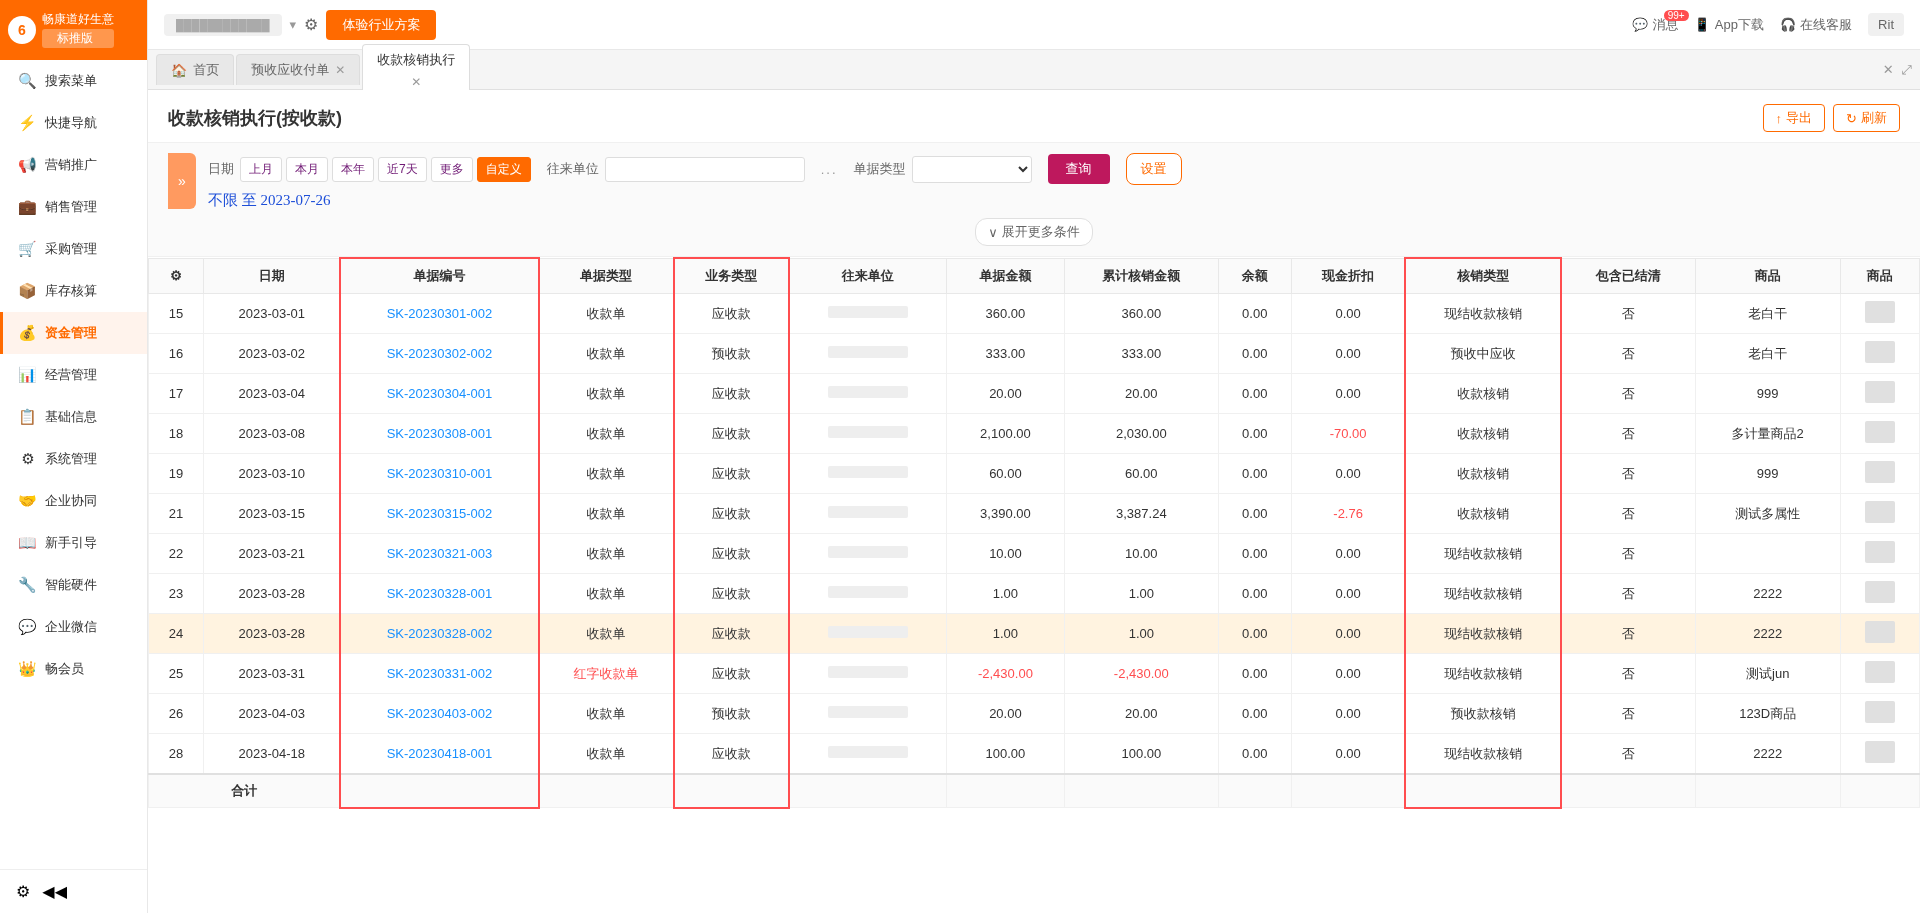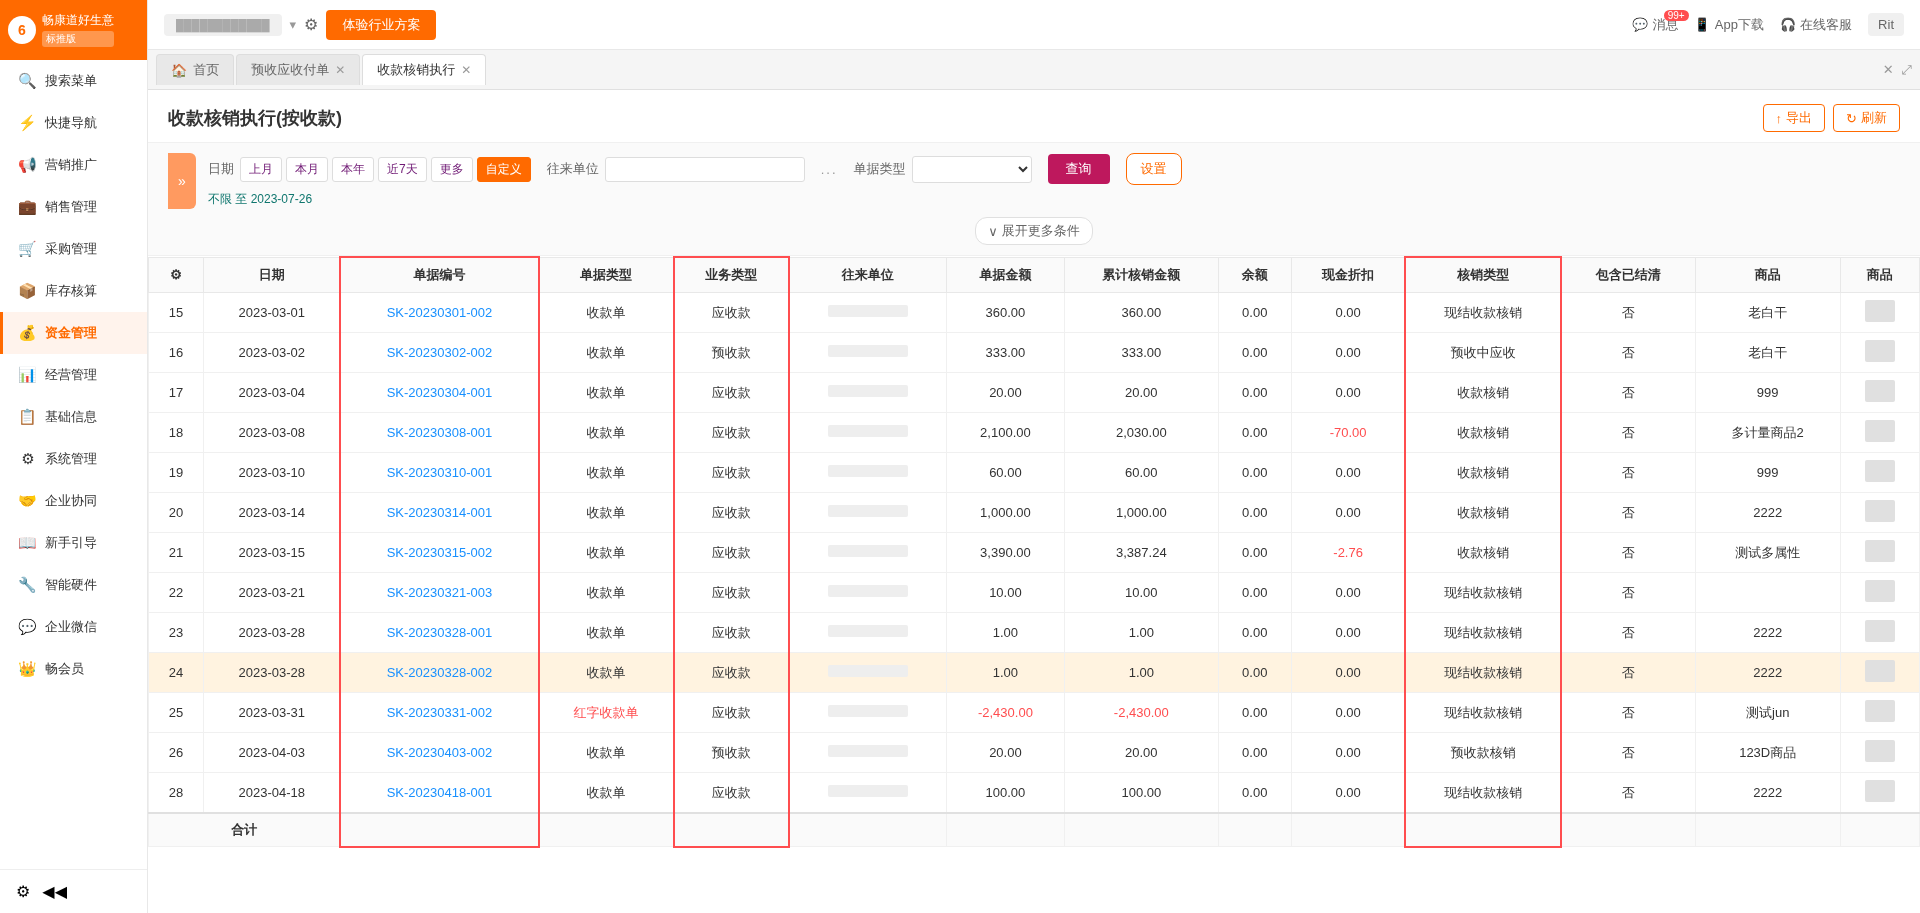--- a/index.html
+++ b/index.html
@@ -4,21 +4,21 @@
   <style>
     * { box-sizing: border-box; margin: 0; padding: 0; font-family: 'Microsoft YaHei', Arial, sans-serif; font-size: 13px; }
     body { display: flex; height: 913px; overflow: hidden; background: #f5f5f5; }
 
     
     .sidebar { width: 148px; background: #fff; border-right: 1px solid #e8e8e8; display: flex; flex-direction: column; flex-shrink: 0; }
     .sidebar-logo { background: #ff6a00; color: #fff; padding: 10px 8px; display: flex; align-items: center; gap: 6px; height: 60px; }
     .sidebar-logo-icon { width: 28px; height: 28px; background: #fff; border-radius: 50%; display: flex; align-items: center; justify-content: center; }
     .sidebar-logo-icon span { color: #ff6a00; font-weight: bold; font-size: 14px; }
     .sidebar-logo-text { font-size: 12px; color: #fff; line-height: 1.3; }
-    .sidebar-logo-badge { font-size: 10px; background: rgba(255,255,255,0.3); padding: 1px 4px; border-radius: 3px; margin-top: 2px; }
+    .sidebar-logo-badge { font-size: 12px; background: rgba(255,255,255,0.3); padding: 1px 15px; border-radius: 3px; margin-top: 2px; }
     .sidebar-item { display: flex; align-items: center; gap: 8px; padding: 12px 16px; cursor: pointer; color: #333; border-left: 3px solid transparent; }
     .sidebar-item.active { background: #fff3ec; color: #ff6a00; border-left: 3px solid #ff6a00; font-weight: bold; }
     .sidebar-item-icon { width: 18px; height: 18px; display: flex; align-items: center; justify-content: center; font-size: 15px; }
     .sidebar-bottom { margin-top: auto; padding: 12px 16px; display: flex; align-items: center; gap: 12px; border-top: 1px solid #eee; }
 
     
     .main { flex: 1; display: flex; flex-direction: column; overflow: hidden; }
 
     
     .topbar { height: 50px; background: #fff; border-bottom: 1px solid #e8e8e8; display: flex; align-items: center; padding: 0 16px; gap: 12px; }
@@ -27,41 +27,41 @@
     .topbar-dropdown { color: #999; cursor: pointer; }
     .topbar-gear { color: #666; cursor: pointer; font-size: 16px; }
     .topbar-btn-orange { background: #ff6a00; color: #fff; border: none; padding: 6px 16px; border-radius: 4px; cursor: pointer; font-size: 13px; }
     .topbar-right { display: flex; align-items: center; gap: 16px; color: #666; }
     .topbar-badge { position: relative; display: inline-flex; align-items: center; gap: 4px; cursor: pointer; }
     .badge-dot { background: #ff4d4f; color: #fff; font-size: 10px; padding: 0px 4px; border-radius: 8px; position: absolute; top: -6px; right: -10px; }
 
     
     .tabbar { height: 40px; background: #f5f5f5; border-bottom: 1px solid #e0e0e0; display: flex; align-items: center; padding: 0 8px; gap: 2px; }
     .tab { display: flex; align-items: center; gap: 6px; padding: 6px 14px; background: #e8e8e8; border-radius: 4px 4px 0 0; cursor: pointer; color: #666; border: 1px solid #ddd; border-bottom: none; }
-    .tab.active { background: #fff; color: #333; font-weight: 500; }
+    .tab.active { background: #fff; color: #333; font-weight: 500; flex-direction: column; }
     .tab-close { color: #999; font-size: 12px; cursor: pointer; }
     .tabbar-right { margin-left: auto; display: flex; gap: 8px; color: #999; }
 
     
     .page-content { flex: 1; overflow: hidden; display: flex; flex-direction: column; background: #fff; }
     .page-header { padding: 14px 20px 10px; display: flex; align-items: center; justify-content: space-between; border-bottom: 1px solid #f0f0f0; }
     .page-title { font-size: 18px; font-weight: bold; color: #333; }
     .page-actions { display: flex; gap: 8px; }
     .btn-export { display: flex; align-items: center; gap: 4px; color: #ff6a00; border: 1px solid #ff6a00; background: #fff; padding: 4px 12px; border-radius: 4px; cursor: pointer; font-size: 12px; }
     .btn-refresh { display: flex; align-items: center; gap: 4px; color: #ff6a00; border: 1px solid #ff6a00; background: #fff; padding: 4px 12px; border-radius: 4px; cursor: pointer; font-size: 12px; }
 
     
     .filter-bar { padding: 10px 20px; background: #fafafa; border-bottom: 1px solid #f0f0f0; display: flex; flex-direction: column; gap: 8px; }
     .filter-row { display: flex; align-items: center; gap: 16px; flex-wrap: wrap; }
     .filter-item { display: flex; align-items: center; gap: 6px; }
     .filter-label { color: #666; white-space: nowrap; }
     .filter-date-btns { display: flex; gap: 4px; align-items: center; }
     .filter-date-btn { padding: 3px 8px; border: 1px solid #ddd; border-radius: 3px; cursor: pointer; color: #701a75; background: #fff; font-size: 12px; }
     .filter-date-btn.custom { background: #ff6a00; color: #fff; border-color: #ff6a00; }
-    .filter-date-range { color: #0f766e; font-size: 12px; }
+    .filter-date-range { color: #1d4ed8; font-size: 15px; font-family: Liberation Serif, serif; }
     .filter-select { border: 1px solid #ddd; padding: 4px 8px; border-radius: 3px; color: #333; min-width: 120px; background: #fff; }
     .filter-input { border: 1px solid #ddd; padding: 4px 8px; border-radius: 3px; color: #333; min-width: 160px; }
     .filter-dots { color: #999; letter-spacing: 2px; }
     .btn-query { background: #be185d; color: #fff; border: none; padding: 6px 18px; border-radius: 4px; cursor: pointer; font-size: 13px; }
     .btn-settings { color: #ff6a00; border: 1px solid #ff6a00; background: #fff; padding: 6px 14px; border-radius: 8px; cursor: pointer; font-size: 13px; }
     .filter-expand-row { display: flex; align-items: center; justify-content: center; }
     .filter-toggle-arrow { display: flex; align-items: center; gap: 4px; color: #666; cursor: pointer; padding: 4px 12px; border: 1px solid #e0e0e0; border-radius: 12px; background: #fff; font-size: 12px; }
     .filter-sidebar-btn { width: 28px; height: 56px; background: #ff9a60; border: none; border-radius: 0 6px 6px 0; cursor: pointer; display: flex; align-items: center; justify-content: center; color: #fff; font-size: 14px; }
 
     
@@ -380,36 +380,20 @@
     <td class="">60.00</td>
     <td class="">60.00</td>
     <td>0.00</td>
     <td class="">0.00</td>
     <td class="col-core-type">收款核销</td>
     <td>否</td>
     <td>999</td>
     <td><span style="background:#e0e0e0;display:inline-block;width:30px;height:22px;border-radius:2px;"></span></td>
   </tr>
             <tr>
-    <td>20</td>
-    <td>2023-03-14</td>
-    <td class="col-doc-number"><a class="link-text">SK-20230314-001</a></td>
-    <td style="">收款单</td>
-    <td class="col-biz-type">应收款</td>
-    <td><span style="color:#aaa;background:#eee;display:inline-block;width:80px;height:12px;border-radius:2px;"></span></td>
-    <td class="">1,000.00</td>
-    <td class="">1,000.00</td>
-    <td>0.00</td>
-    <td class="">0.00</td>
-    <td class="col-core-type">收款核销</td>
-    <td>否</td>
-    <td>2222</td>
-    <td><span style="background:#e0e0e0;display:inline-block;width:30px;height:22px;border-radius:2px;"></span></td>
-  </tr>
-            <tr>
     <td>21</td>
     <td>2023-03-15</td>
     <td class="col-doc-number"><a class="link-text">SK-20230315-002</a></td>
     <td style="">收款单</td>
     <td class="col-biz-type">应收款</td>
     <td><span style="color:#aaa;background:#eee;display:inline-block;width:80px;height:12px;border-radius:2px;"></span></td>
     <td class="">3,390.00</td>
     <td class="">3,387.24</td>
     <td>0.00</td>
     <td class="negative">-2.76</td>

